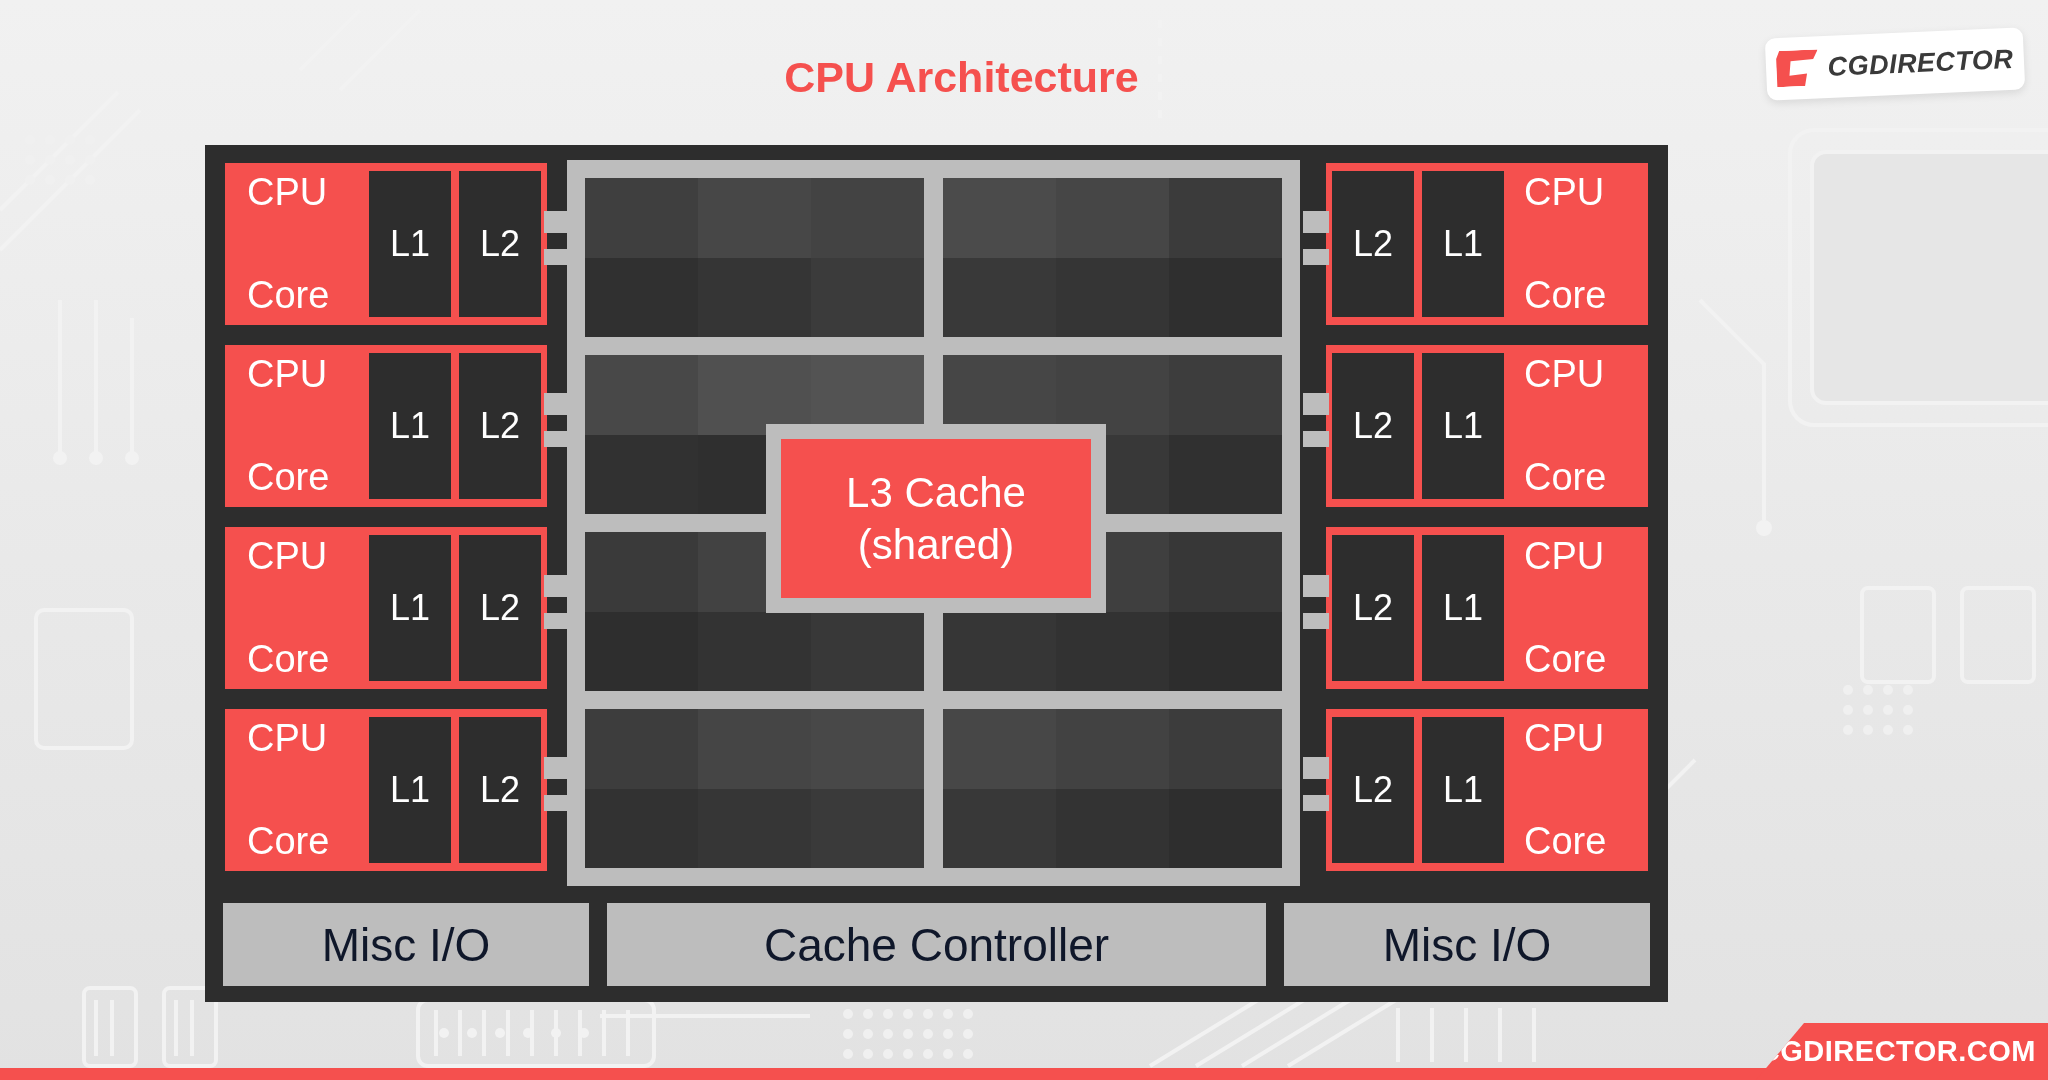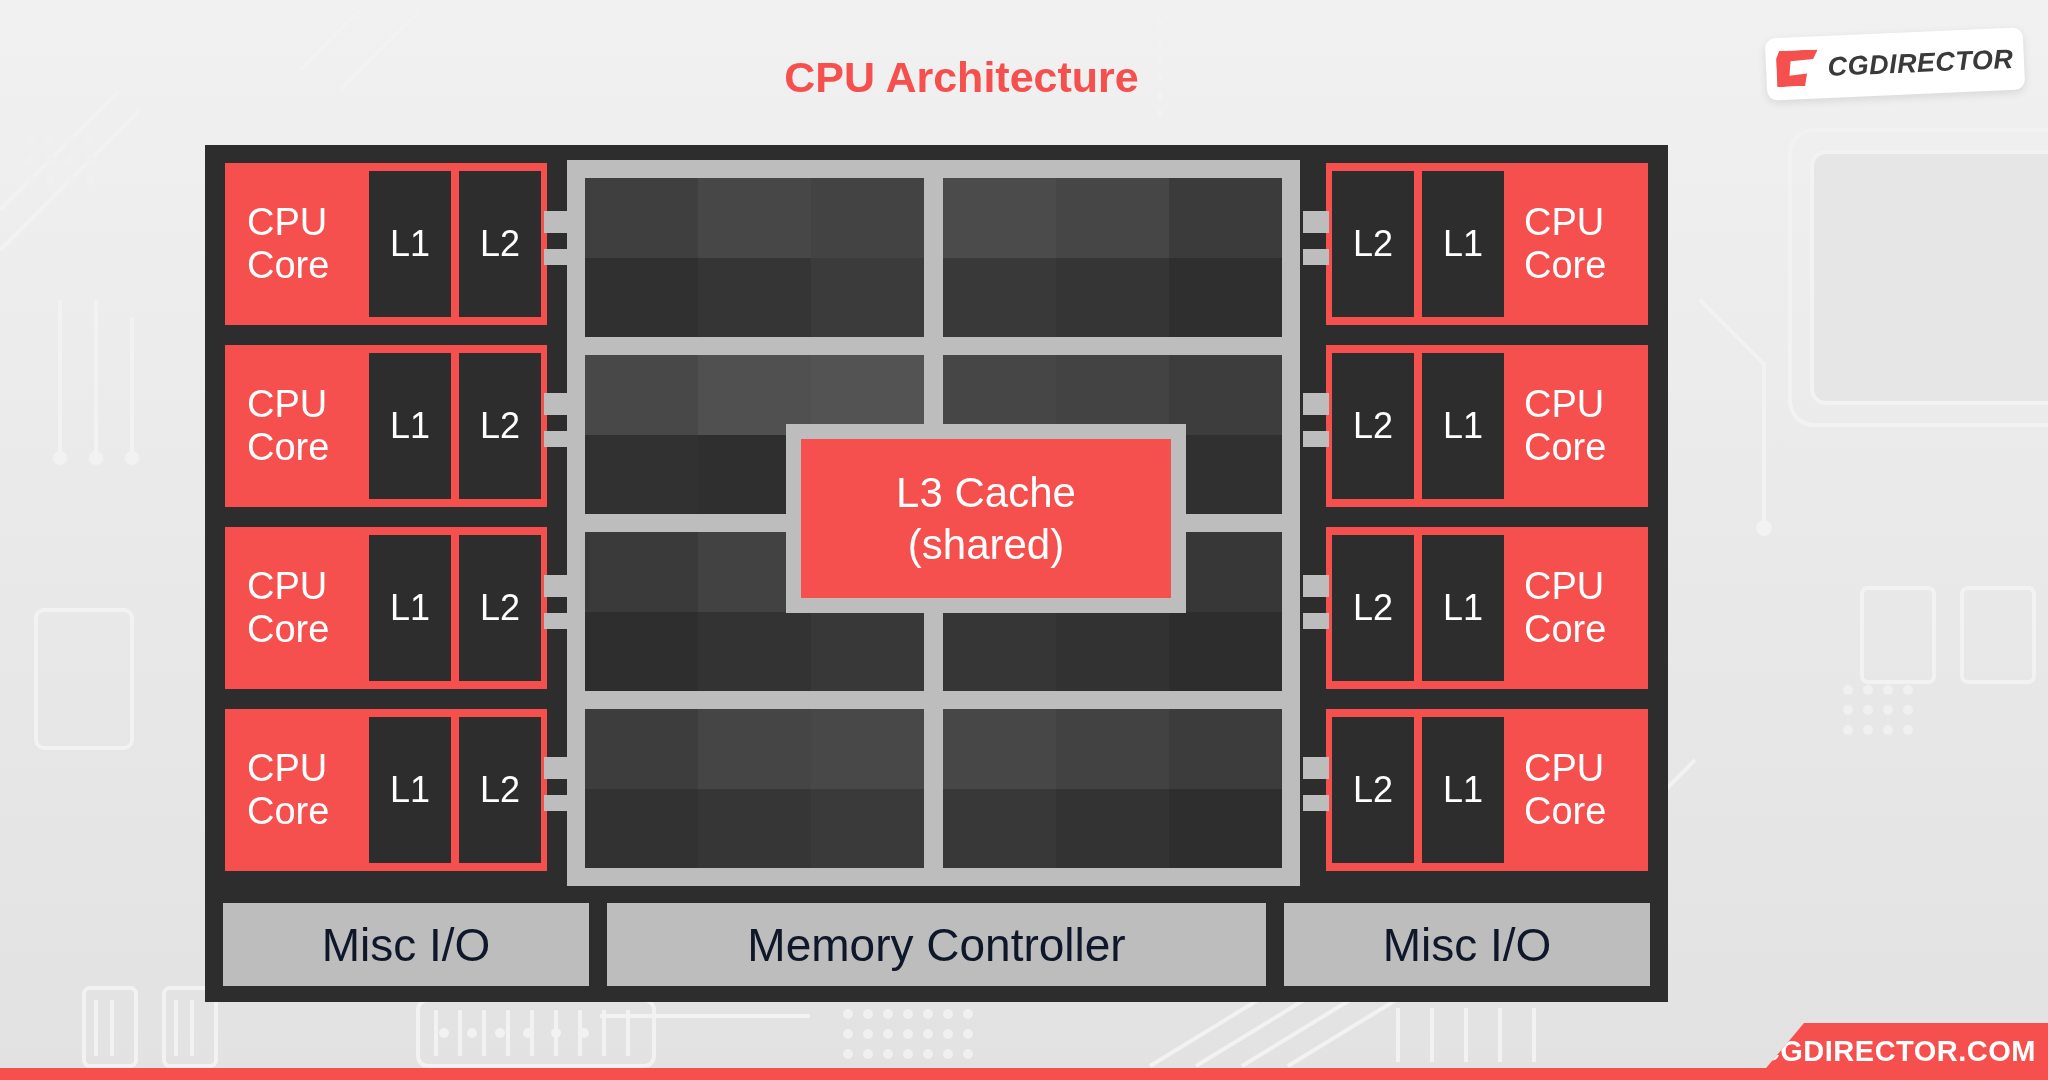--- a/index.html
+++ b/index.html
@@ -32,21 +32,21 @@
   .logo-text{font-size:27px;font-weight:bold;font-style:italic;color:#3A3A3A;letter-spacing:0.5px;}
 
   
   .die{position:absolute;left:205px;top:145px;width:1463px;height:857px;background:var(--dark);}
 
   .core{position:absolute;width:322px;height:162px;background:var(--accent);
     display:flex;align-items:stretch;padding:8px 6px;box-sizing:border-box;gap:8px;}
   .core-left{left:20px;}
   .core-right{left:1121px;}
   .row1{top:18px}.row2{top:200px}.row3{top:382px}.row4{top:564px}
-  .core-label{flex:1;display:flex;flex-direction:column;justify-content:center;
+  .core-label{flex:1;display:flex;flex-direction:column;justify-content:space-between;
     color:#FFFFFF;font-size:38px;line-height:1.14;font-weight:400;}
   .core-left .core-label{padding-left:16px;}
   .core-right .core-label{padding-left:12px;}
   .cache-chip{width:82px;background:var(--dark);display:flex;align-items:center;justify-content:center;
     color:#FFFFFF;font-size:36px;font-weight:400;}
 
   .stub{position:absolute;width:26px;background:var(--gray);}
   .stub.a{top:48px;height:22px;}
   .stub.b{top:86px;height:16px;}
   .core-left .stub{right:-23px;}
@@ -54,22 +54,22 @@
 
   .l3-container{
     position:absolute;left:362px;top:15px;width:733px;height:726px;background:var(--gray);
     display:grid;grid-template-columns:339px 339px;grid-template-rows:repeat(4,159px);
     column-gap:19px;row-gap:18px;padding:18px;box-sizing:border-box;
   }
   .cache-cell{display:grid;grid-template-columns:repeat(3,1fr);grid-template-rows:1fr 1fr;}
   .tile{width:100%;height:100%;}
 
   .l3-box{
-    position:absolute;left:561px;top:279px;width:400px;height:189px;
-    background:var(--gray);padding:15px;box-sizing:border-box;margin-left:20px;
+    position:absolute;left:561px;top:279px;width:340px;height:189px;
+    background:var(--gray);padding:15px;box-sizing:border-box;
   }
   .l3-inner{width:100%;height:100%;background:var(--accent);
     display:flex;flex-direction:column;align-items:center;justify-content:center;
     color:#FFFFFF;font-size:42px;line-height:1.22;font-weight:400;}
 
   .io-bar{position:absolute;top:758px;height:83px;background:var(--gray);
     display:flex;align-items:center;justify-content:center;
     color:#0f172a;font-size:46px;font-weight:400;}
   .bar1{left:18px;width:366px;}
   .bar2{left:402px;width:659px;}
@@ -378,21 +378,21 @@
       <div class="l3-inner">
         <span>L3 Cache</span>
         <span>(shared)</span>
       </div>
     </div>
 
     <div class="io-bar bar1">
         <span>Misc I/O</span>
       </div>
     <div class="io-bar bar2">
-        <span>Memory Controller</span>
+        <span>Cache Controller</span>
       </div>
     <div class="io-bar bar3">
         <span>Misc I/O</span>
       </div>
   </div>
 
   <div class="stripe"></div>
   <div class="ribbon">
     <span>CGDIRECTOR.COM</span>
   </div>

